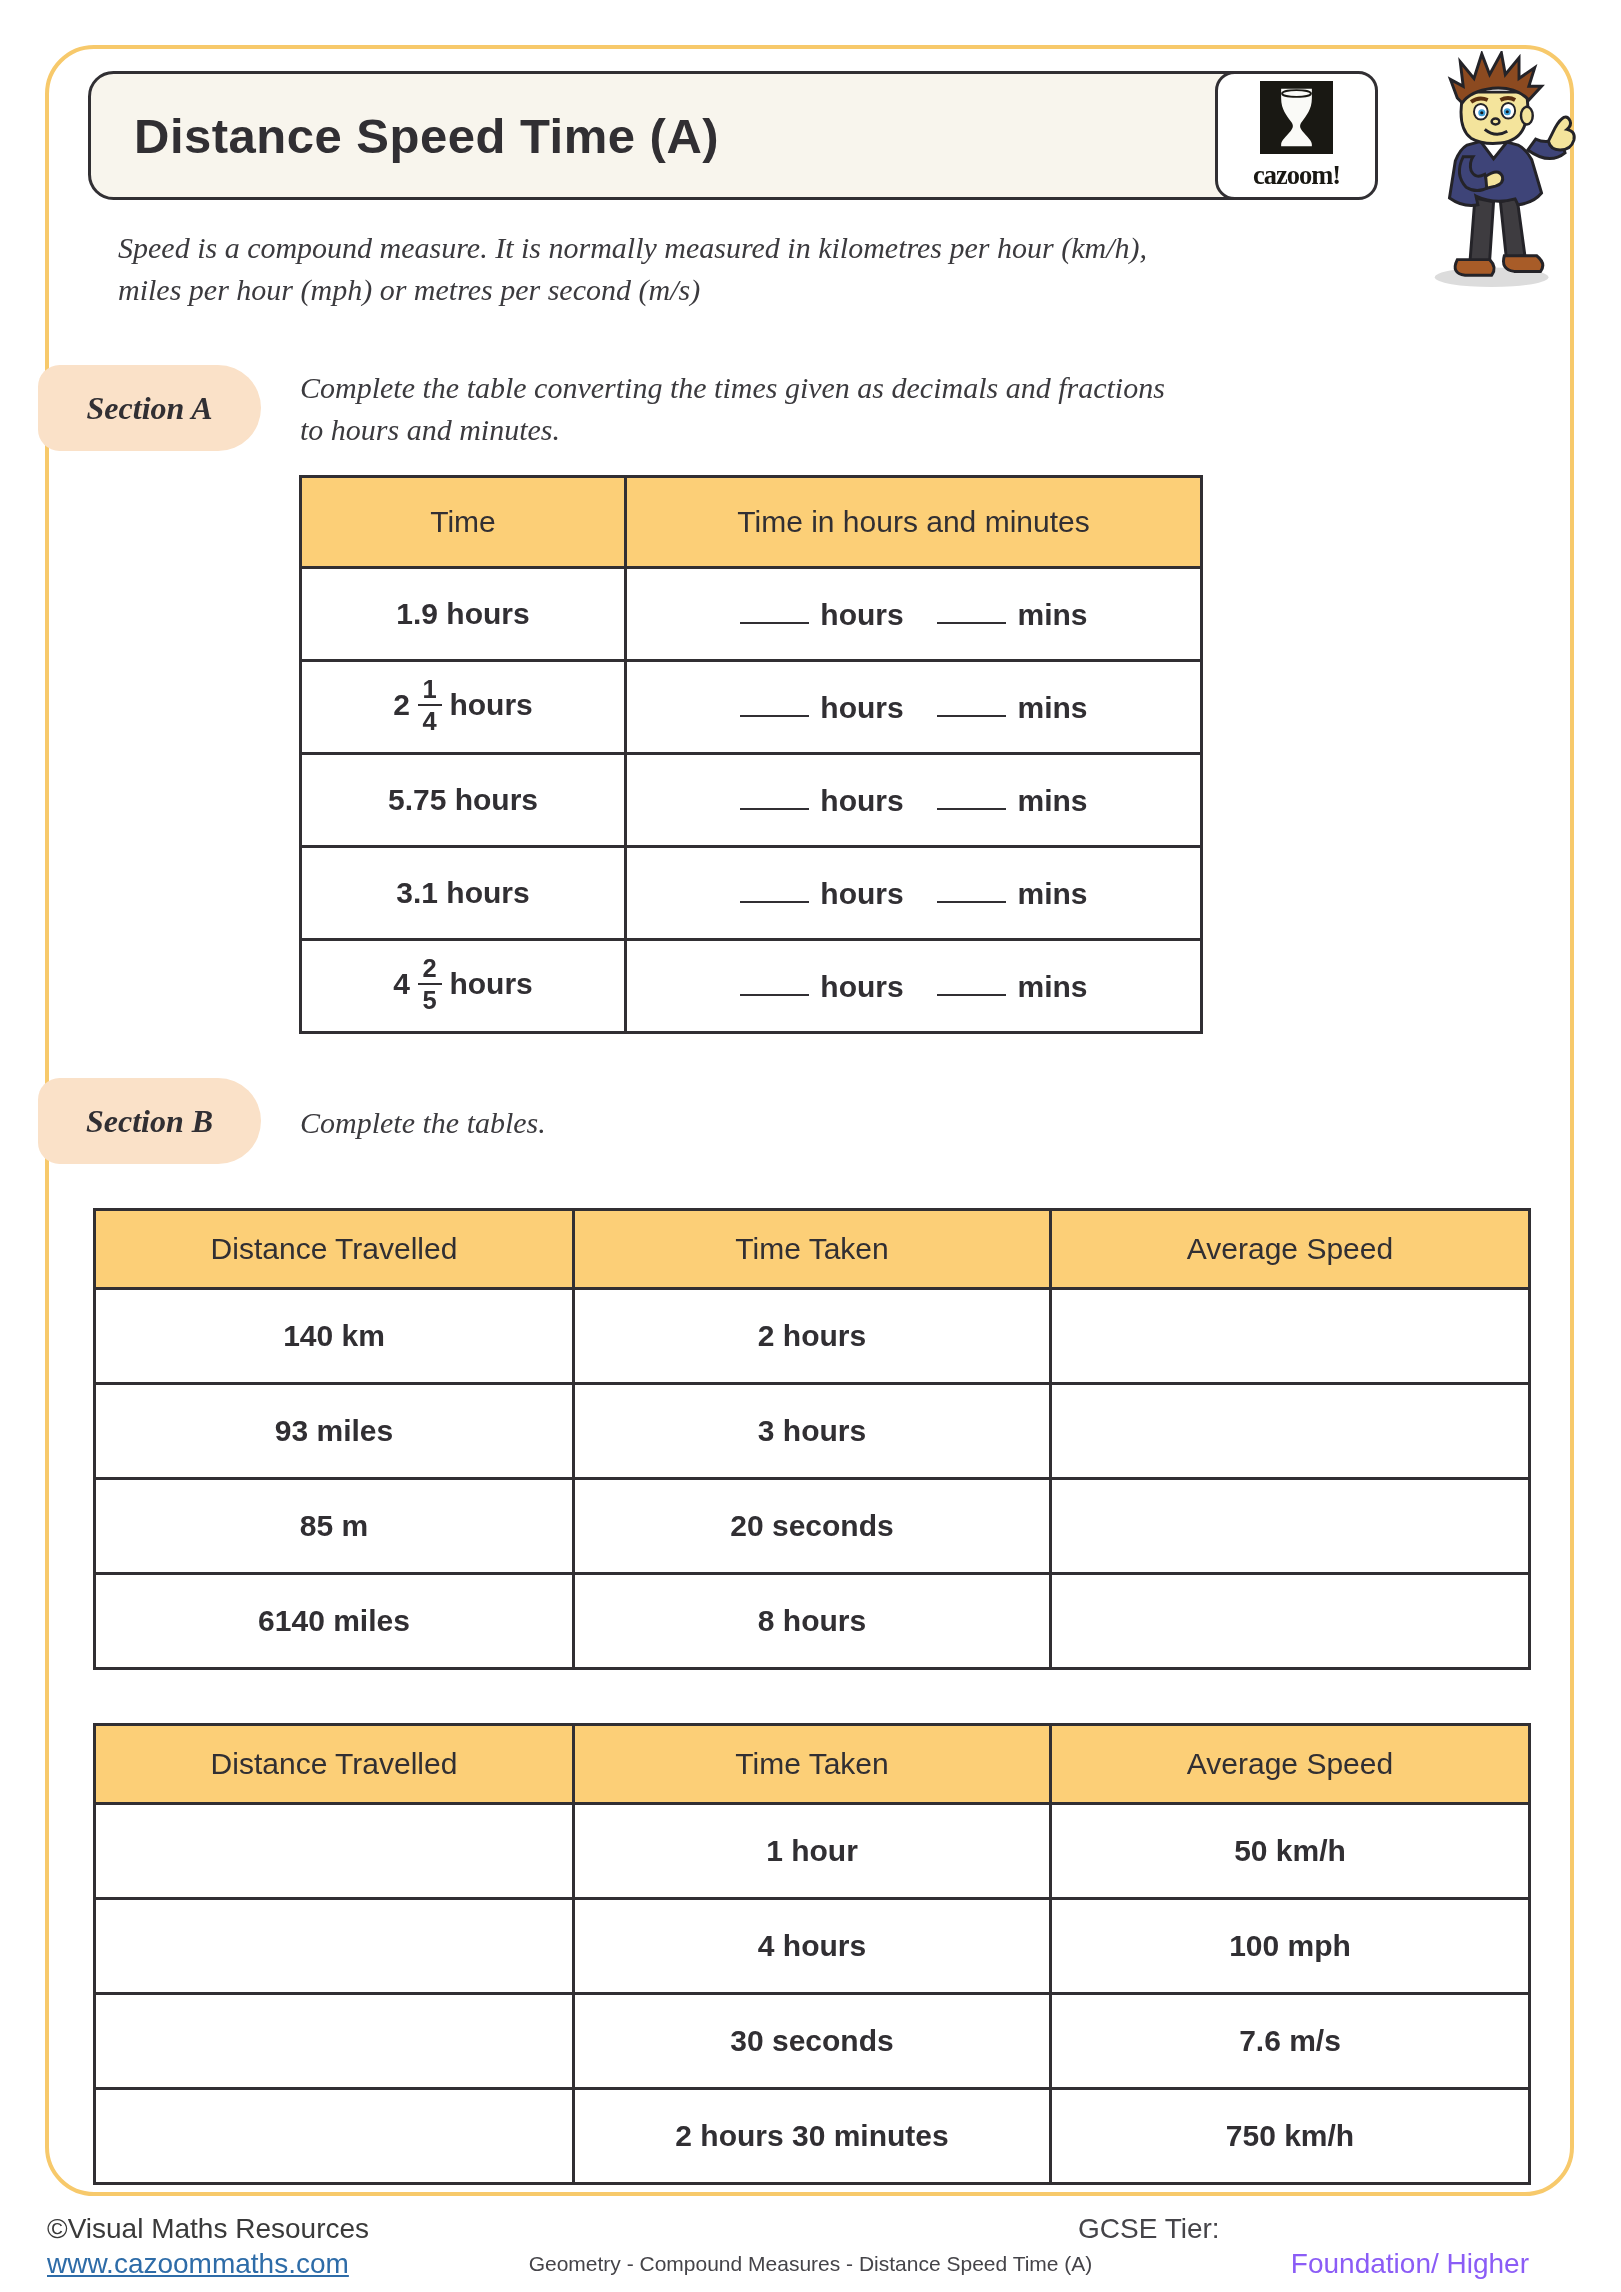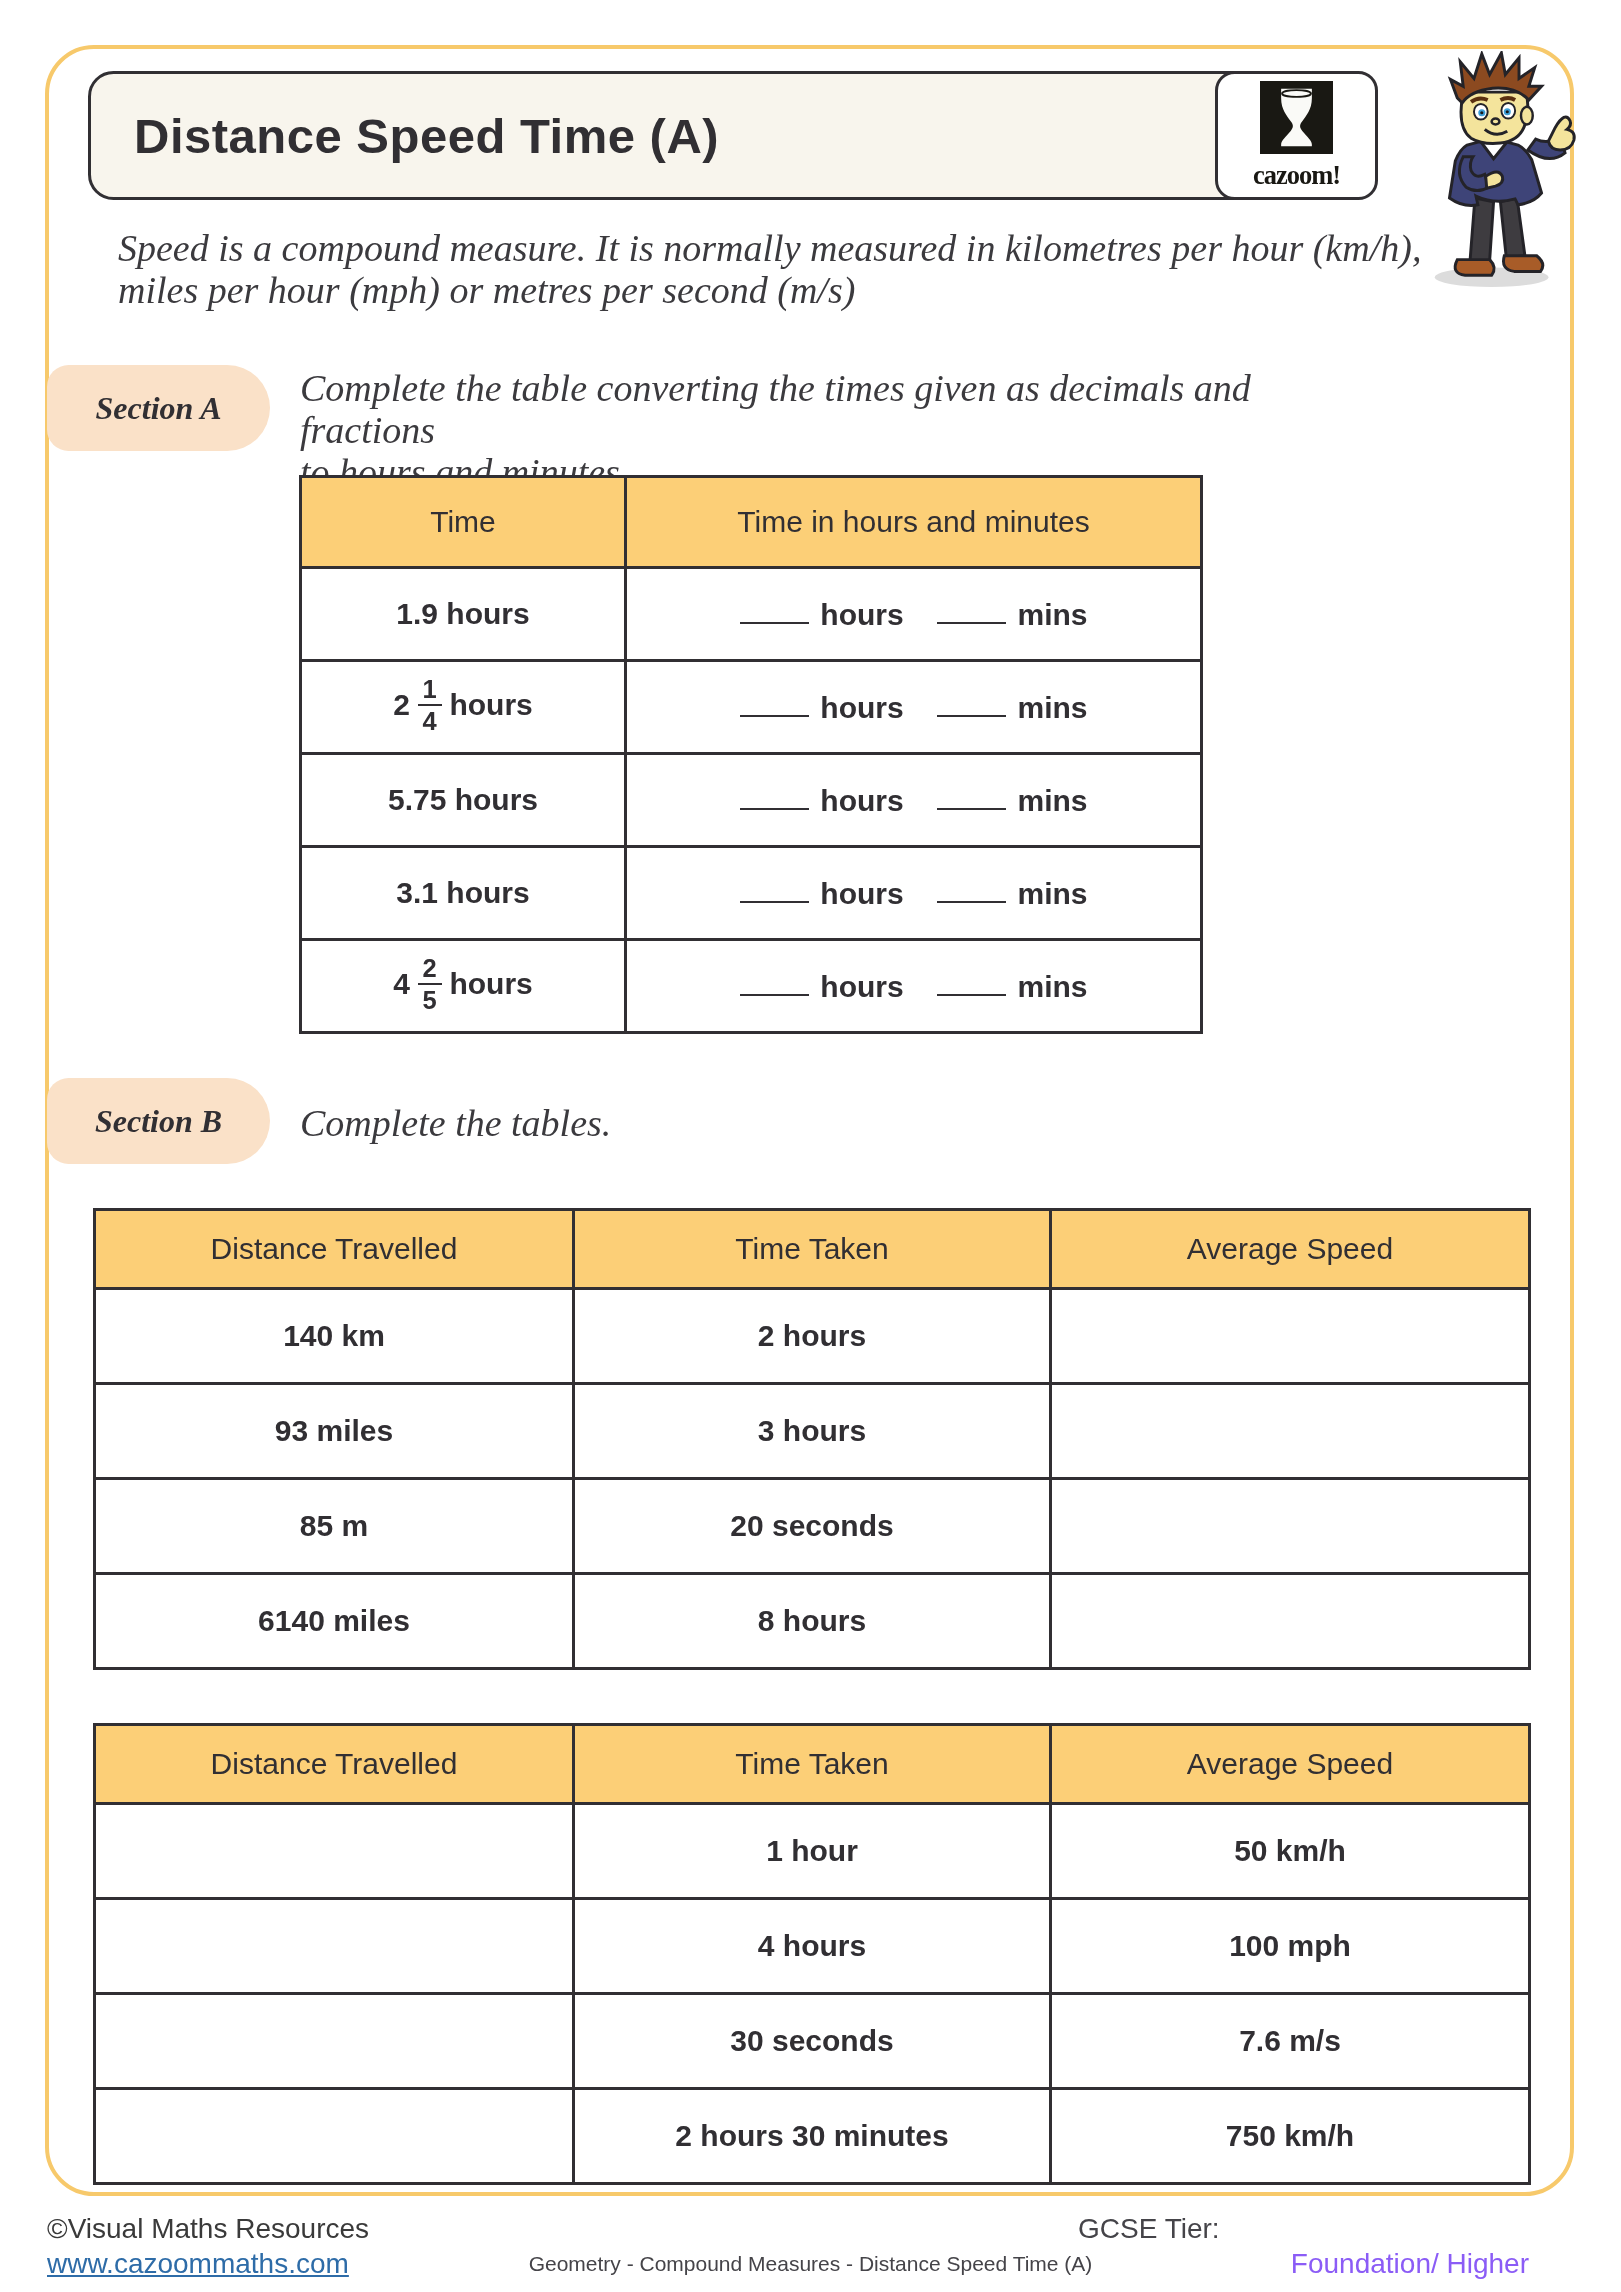--- a/index.html
+++ b/index.html
@@ -32,26 +32,26 @@
   .logo-brand{
     font-family:"Liberation Serif", serif;font-weight:bold;font-size:26.5px;
     letter-spacing:-1px;color:#191813;margin-top:2px;
   }
 
   .mascot{left:1396px;top:51px;}
 
   
   .serif-it{
     font-family:"Liberation Serif", serif;font-style:italic;color:#3B3A3E;
-    font-size:38px;line-height:42px;
+    font-size:30px;line-height:42px;
   }
   .intro{left:118px;top:227px;width:1333px;}
 
   .section-label{
-    left:47px;width:223px;height:86px;background:#FAE1C8;
+    left:38px;width:223px;height:86px;background:#FAE1C8;
     border-radius:21.6px 43px 43px 21.6px;
     display:flex;align-items:center;justify-content:center;
     font-family:"Liberation Serif", serif;font-style:italic;font-weight:bold;
     font-size:32px;color:#312F33;
   }
   .label-a{top:365px;}
   .label-b{top:1078px;}
   .instr-a{left:300px;top:367px;width:1078px;}
   .instr-b{left:300px;top:1102px;width:1078px;}
 

